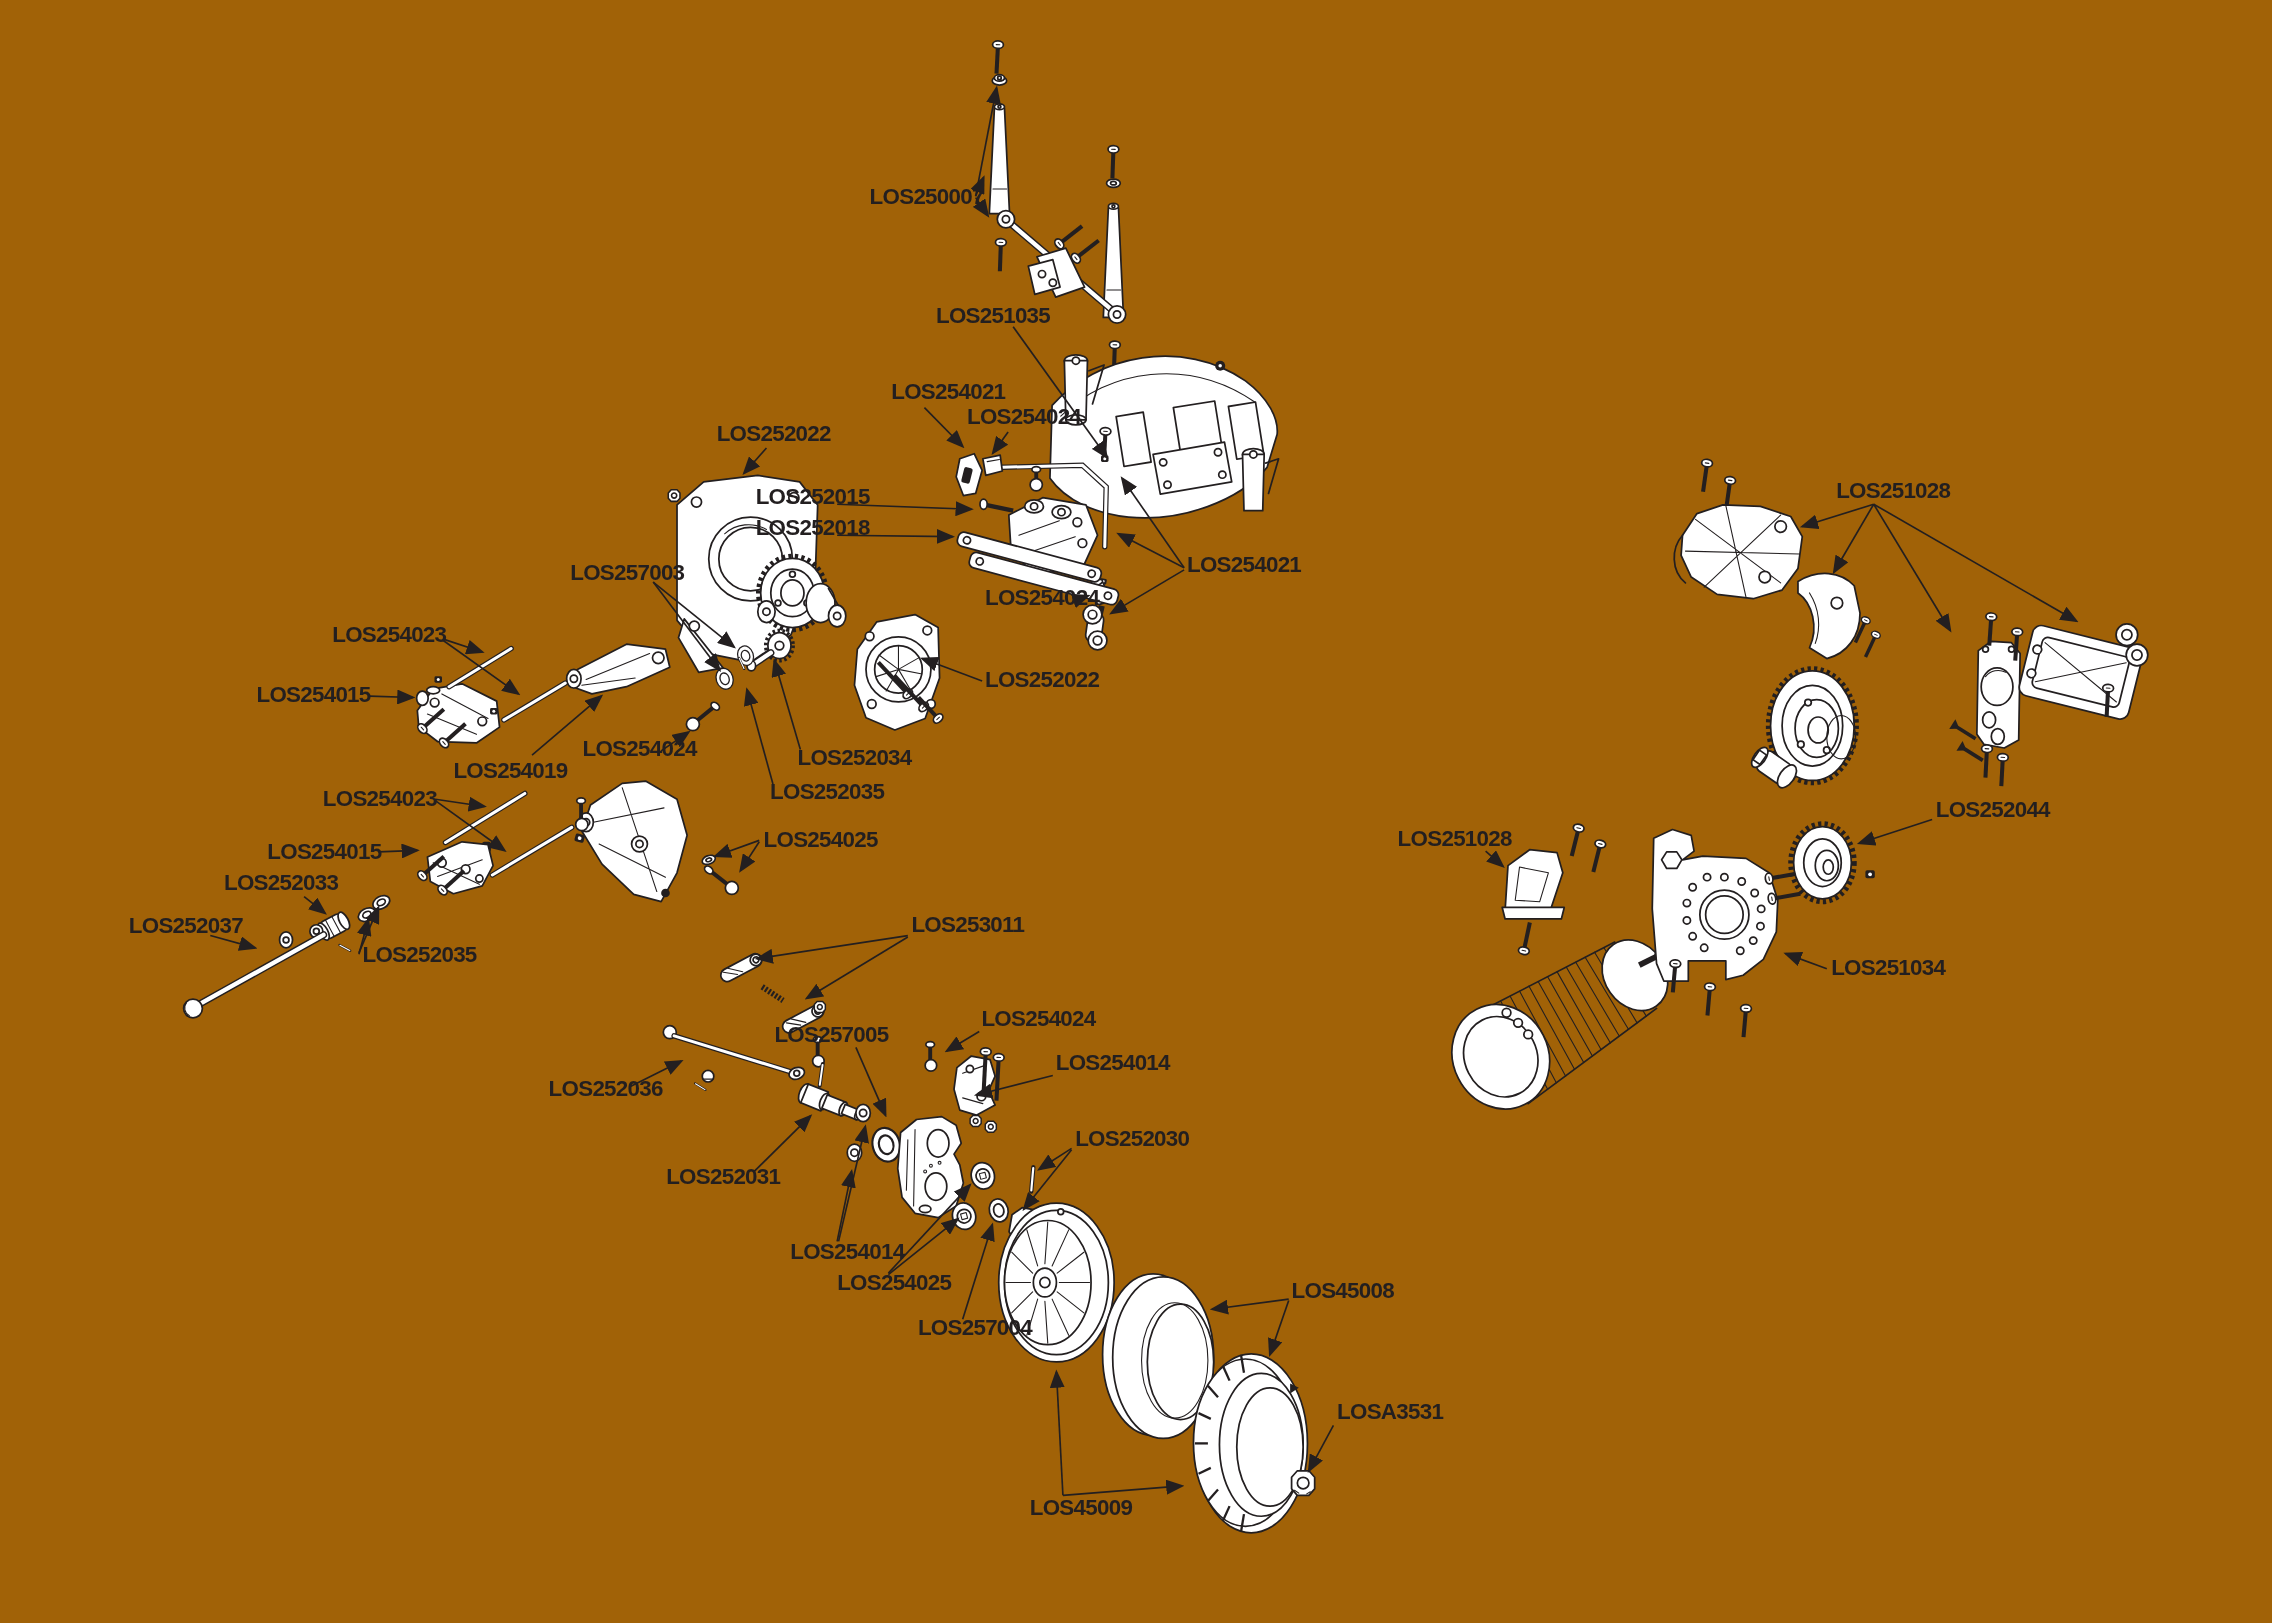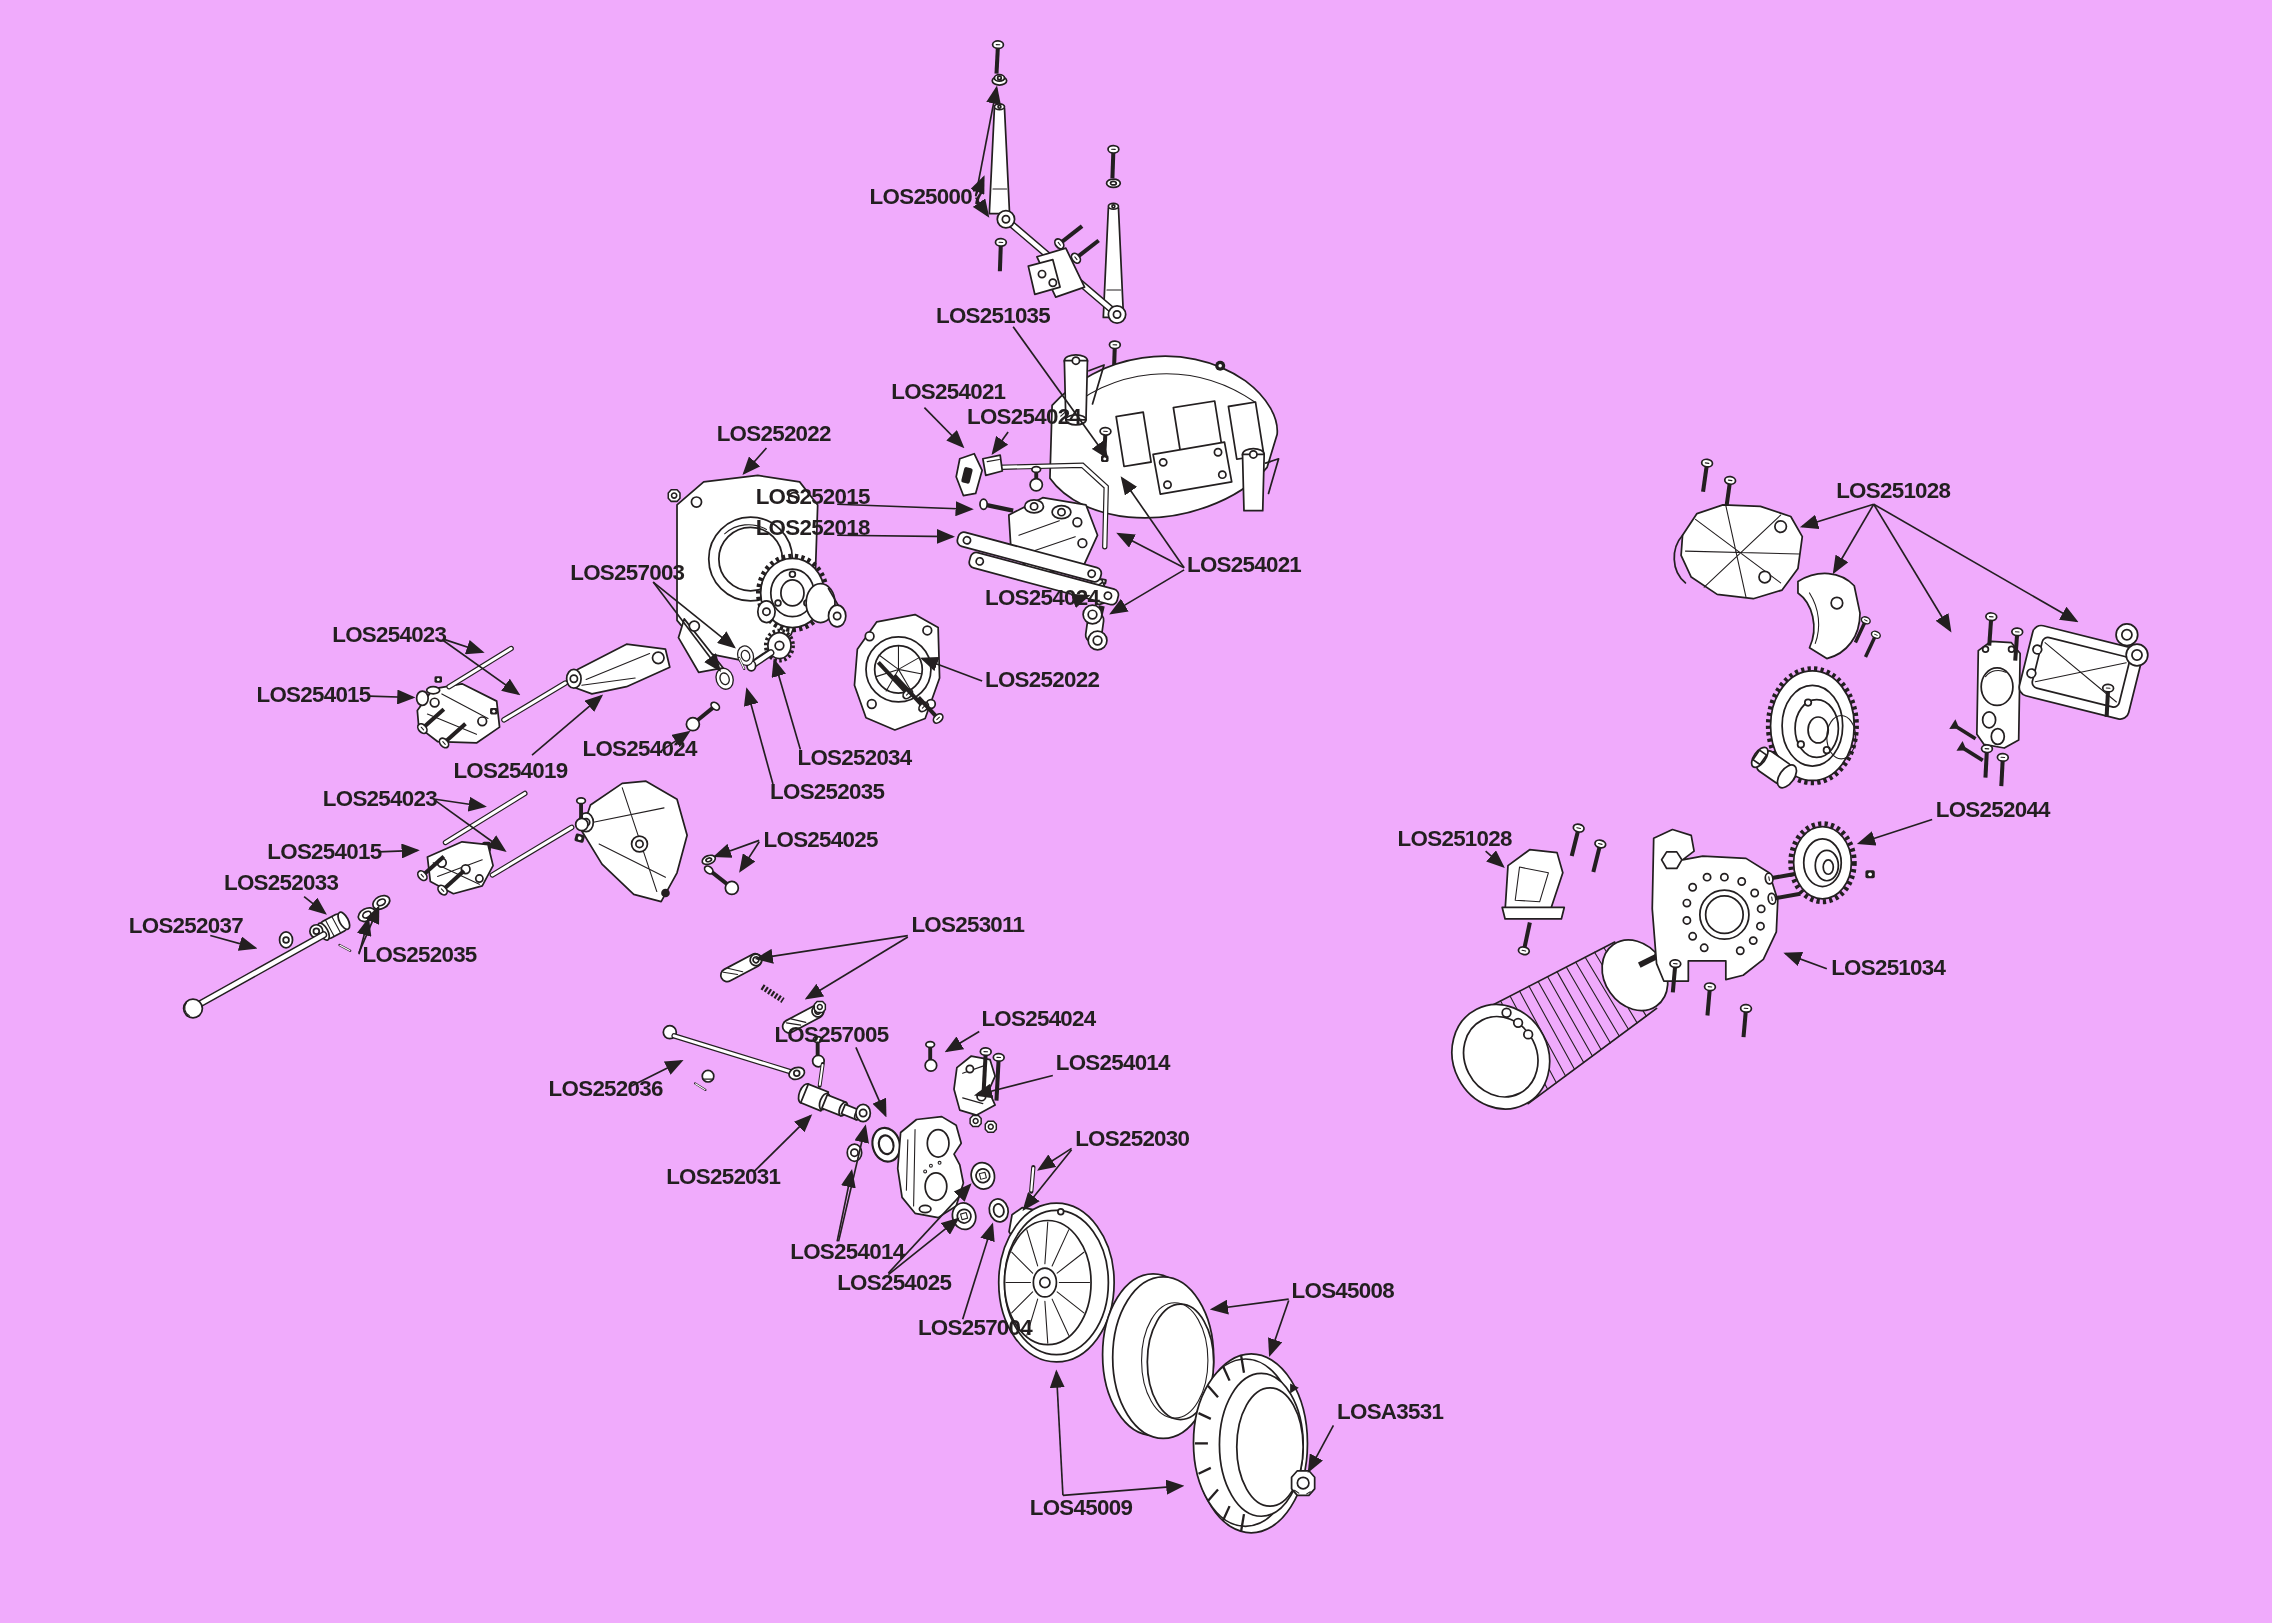--- a/index.html
+++ b/index.html
@@ -1,16 +1,16 @@
 <!DOCTYPE html>
 <html style="font-size:11.5px"><head>
 <meta charset="utf-8">
 <style>
   html,body{margin:0;padding:0;background:#fff}
-  #stage{position:relative;width:2273px;height:1623px;background:#f0abfc}
+  #stage{position:relative;width:2273px;height:1623px;background:#a16207}
   svg{display:block}
   .lbl{font-family:"Liberation Sans",sans-serif;font-weight:bold;font-size:31px;
        fill:#231f20;letter-spacing:-1px}
   .fw{fill:#fff;stroke:#231f20;stroke-width:2.4;stroke-linejoin:round}
   .ln{fill:none;stroke:#231f20;stroke-width:2.4;stroke-linecap:round;stroke-linejoin:round}
   .thin{stroke-width:1.5}
   .fb{fill:#231f20;stroke:none}
   .teeth{fill:none;stroke:#231f20;stroke-width:7;stroke-dasharray:4.5 4.5}
   .teeth2{fill:none;stroke:#231f20;stroke-width:5;stroke-dasharray:3.5 3.5}
   .rodB{stroke:#231f20;stroke-width:7.5;stroke-linecap:round;fill:none}

